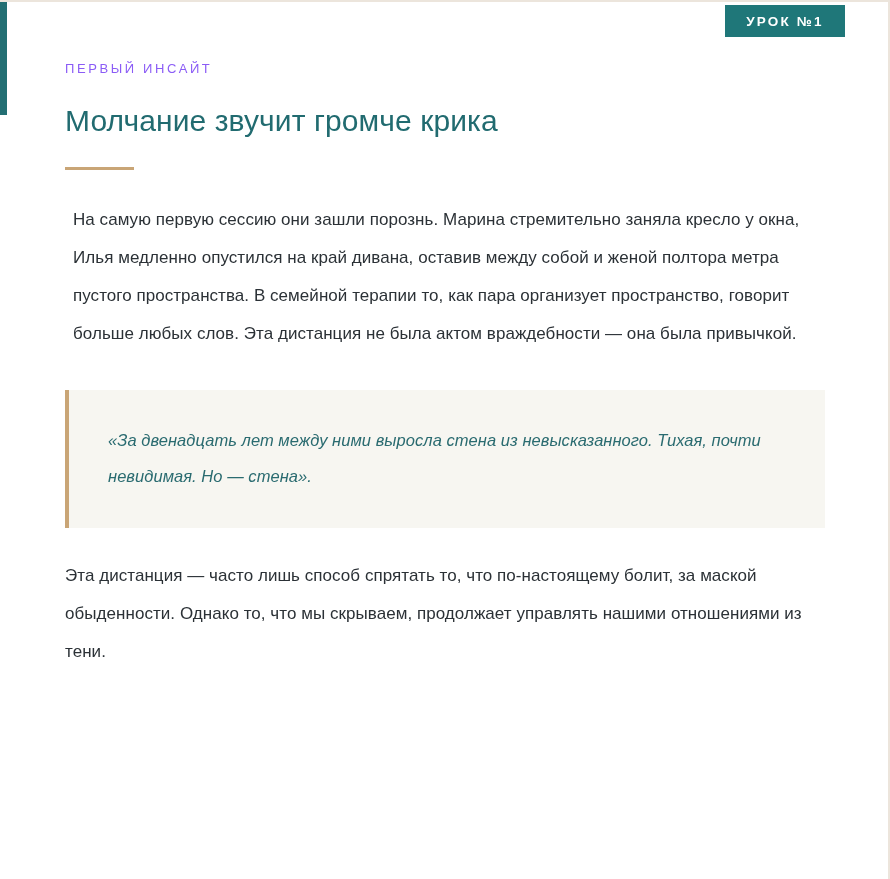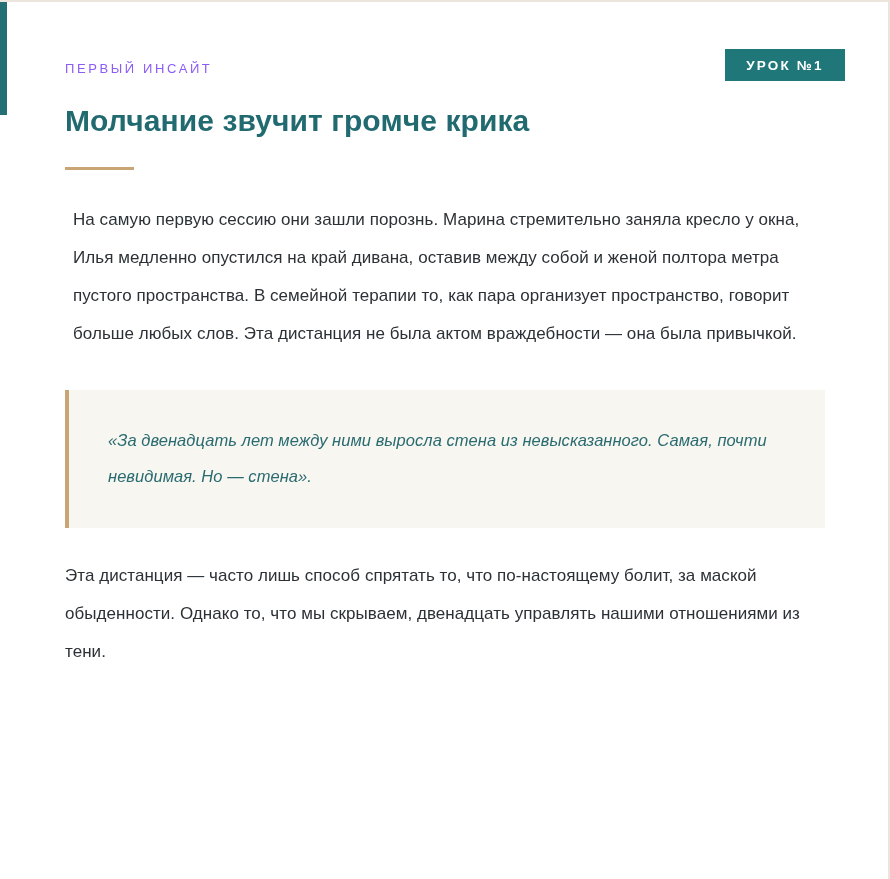--- a/index.html
+++ b/index.html
@@ -47,21 +47,20 @@
     background: #1f7779;
     color: #ffffff;
     font-size: 13.5px;
     font-weight: bold;
     letter-spacing: 2.2px;
     display: flex;
     align-items: center;
     justify-content: center;
     box-sizing: border-box;
     white-space: nowrap;
-    margin-top: 44px;
   }
 
   
   .content {
     position: absolute;
     left: 65px;
     top: 0;
     width: 760px;
   }
 
@@ -71,21 +70,21 @@
     letter-spacing: 2.6px;
     color: #8b5cf6;
     text-transform: uppercase;
     line-height: 1.1;
   }
 
   .lesson-title {
     margin: 0;
     padding-top: 26px;
     font-size: 30px;
-    font-weight: bold;
+    font-weight: normal;
     color: #216b70;
     line-height: 1.25;
     letter-spacing: 0.1px;
   }
 
   .rule {
     margin-top: 27px;
     width: 69px;
     height: 3px;
     background: #c9a576;
@@ -133,20 +132,20 @@
 
     <div class="eyebrow">ПЕРВЫЙ ИНСАЙТ</div>
 
     <h1 class="lesson-title">Молчание звучит громче крика</h1>
 
     <div class="rule"></div>
 
     <p class="para first">На самую первую сессию они зашли порознь. Марина стремительно заняла кресло у окна, Илья медленно опустился на край дивана, оставив между собой и женой полтора метра пустого пространства. В семейной терапии то, как пара организует пространство, говорит больше любых слов. Эта дистанция не была актом враждебности — она была привычкой.</p>
 
     <blockquote class="quote">
-      <p>«За двенадцать лет между ними выросла стена из невысказанного. Самая, почти невидимая. Но — стена».</p>
+      <p>«За двенадцать лет между ними выросла стена из невысказанного. Тихая, почти невидимая. Но — стена».</p>
     </blockquote>
 
 
-    <p class="para third">Эта дистанция — часто лишь способ спрятать то, что по-настоящему болит, за маской обыденности. Однако то, что мы скрываем, двенадцать управлять нашими отношениями из тени.</p>
+    <p class="para third">Эта дистанция — часто лишь способ спрятать то, что по-настоящему болит, за маской обыденности. Однако то, что мы скрываем, продолжает управлять нашими отношениями из тени.</p>
 
   </div>
 </div>
 
 </body></html>

